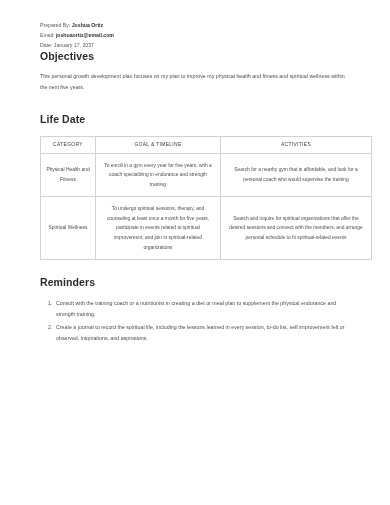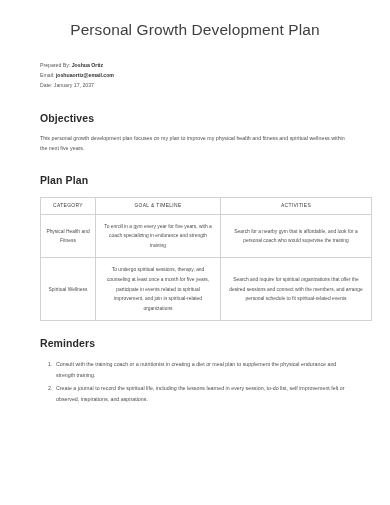--- a/index.html
+++ b/index.html
@@ -54,21 +54,20 @@
     color: #5a5a5a;
   }
   .section-heading {
     font-size: 10.5px;
     font-weight: 700;
     color: #2b2b2b;
     margin: 0;
     letter-spacing: 0.1px;
   }
   .sec-objectives {
-    margin-top: 21px;
   }
   .body-text {
     margin-top: 9px;
     font-size: 5.3px;
     line-height: 2.0;
     color: #4d4d4d;
     text-align: left;
   }
   .sec-lifeplan {
     margin-top: 20px;
@@ -115,21 +114,20 @@
   ol.reminders-list li {
     margin-bottom: 3px;
     padding-left: 2px;
   }
 </style>
 </head>
 <body>
 
 <div class="page">
 
-  <h1 class="doc-title">Personal Growth Development Plan</h1>
 
   <div class="meta">
     <div class="meta-row">
       <span class="meta-label">Prepared By:</span>
       <span class="meta-value">Joshua Ortiz</span>
     </div>
     <div class="meta-row">
       <span class="meta-label">Email:</span>
       <span class="meta-value">joshuaortiz@email.com</span>
     </div>
@@ -138,21 +136,21 @@
       <span class="meta-value plain">January 17, 2037</span>
     </div>
   </div>
 
   <div class="sec-objectives">
     <h2 class="section-heading">Objectives</h2>
     <p class="body-text">This personal growth development plan focuses on my plan to improve my physical health and fitness and spiritual wellness within the next five years.</p>
   </div>
 
   <div class="sec-lifeplan">
-    <h2 class="section-heading">Plan Plan</h2>
+    <h2 class="section-heading">Life Date</h2>
     <table class="life-table">
       <thead>
         <tr>
           <th class="col-category">CATEGORY</th>
           <th class="col-goal">GOAL &amp; TIMELINE</th>
           <th class="col-activities">ACTIVITIES</th>
         </tr>
       </thead>
       <tbody>
         <tr>

